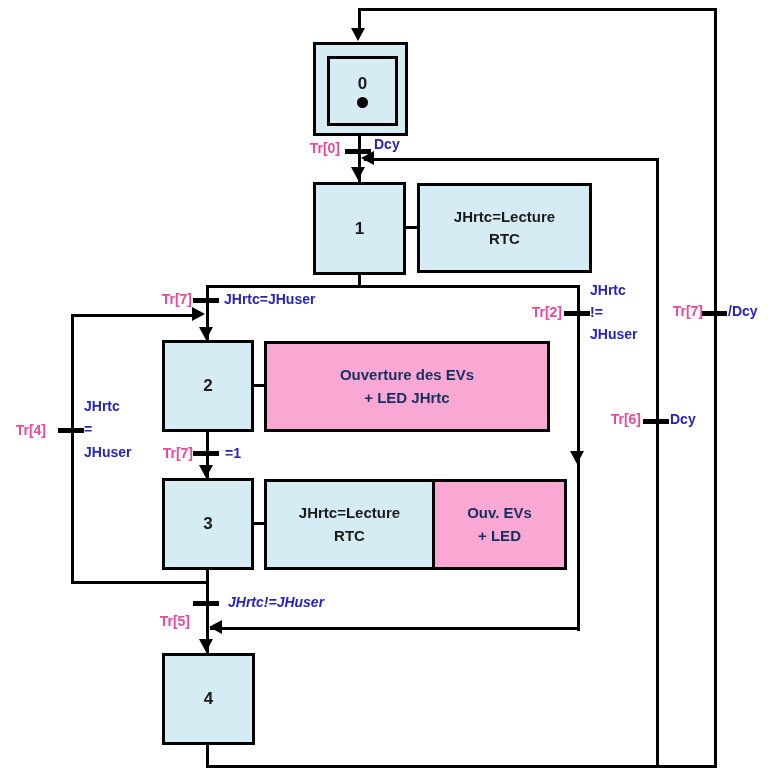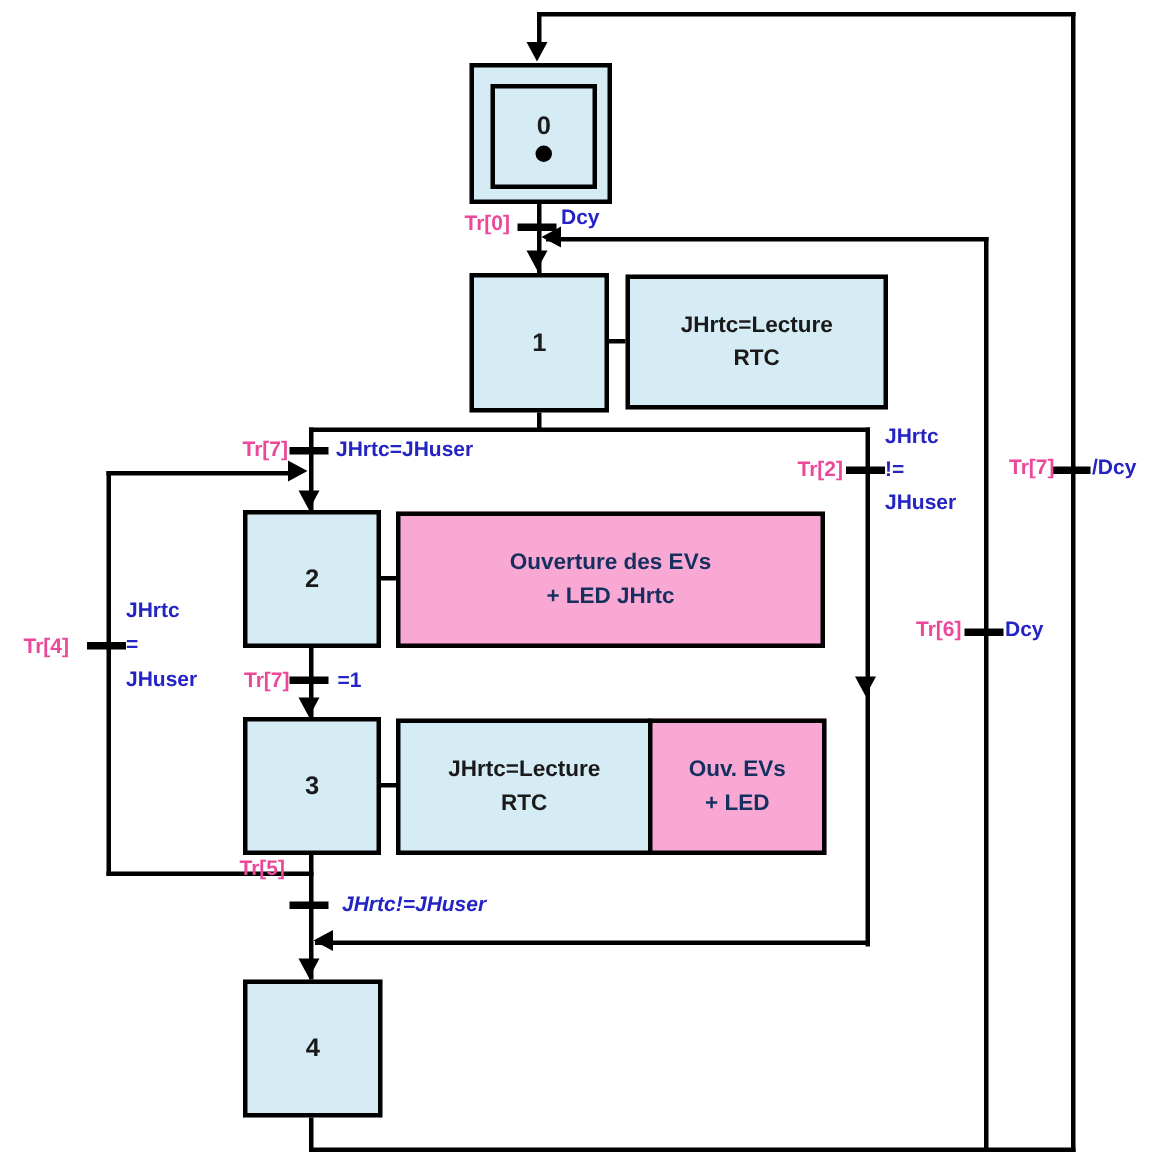--- a/index.html
+++ b/index.html
@@ -115,21 +115,21 @@
   </div>
 
   <div class="step" style="left:162px;top:478px;width:92px;height:92px;">
     <span>3</span>
   </div>
   <div class="hline" style="left:253px;top:522px;width:13px;"></div>
   <div class="action light" style="left:264px;top:479px;width:171px;height:91px;">
     <span>JHrtc=Lecture</span>
     <span>RTC</span>
   </div>
-  <div class="action dark" style="left:432px;top:479px;width:119px;height:91px;">
+  <div class="action dark" style="left:432px;top:479px;width:135px;height:91px;">
     <span>Ouv. EVs</span>
     <span>+ LED</span>
   </div>
 
   <div class="step" style="left:162px;top:653px;width:93px;height:92px;">
     <span>4</span>
   </div>
 
   <span class="lbl ra" style="left:298px;top:140px;width:42px;">Tr[0]</span>
   <span class="cond" style="left:374px;top:136px;">Dcy</span>
@@ -143,21 +143,21 @@
   <span class="cond" style="left:590px;top:326px;">JHuser</span>
 
   <span class="lbl ra" style="left:151px;top:445px;width:42px;">Tr[7]</span>
   <span class="cond" style="left:225px;top:445px;">=1</span>
 
   <span class="lbl ra" style="left:4px;top:422px;width:42px;">Tr[4]</span>
   <span class="cond" style="left:84px;top:398px;">JHrtc</span>
   <span class="cond" style="left:84px;top:421px;">=</span>
   <span class="cond" style="left:84px;top:444px;">JHuser</span>
 
-  <span class="lbl ra" style="left:148px;top:570px;width:42px;">Tr[5]</span>
+  <span class="lbl ra" style="left:148px;top:613px;width:42px;">Tr[5]</span>
   <span class="cond" style="left:228px;top:594px;font-style:italic;">JHrtc!=JHuser</span>
 
   <span class="lbl ra" style="left:599px;top:411px;width:42px;">Tr[6]</span>
   <span class="cond" style="left:670px;top:411px;">Dcy</span>
 
   <span class="lbl ra" style="left:657px;top:303px;width:46px;">Tr[7]</span>
   <span class="cond" style="left:728px;top:303px;">/Dcy</span>
 
 </div>
 

